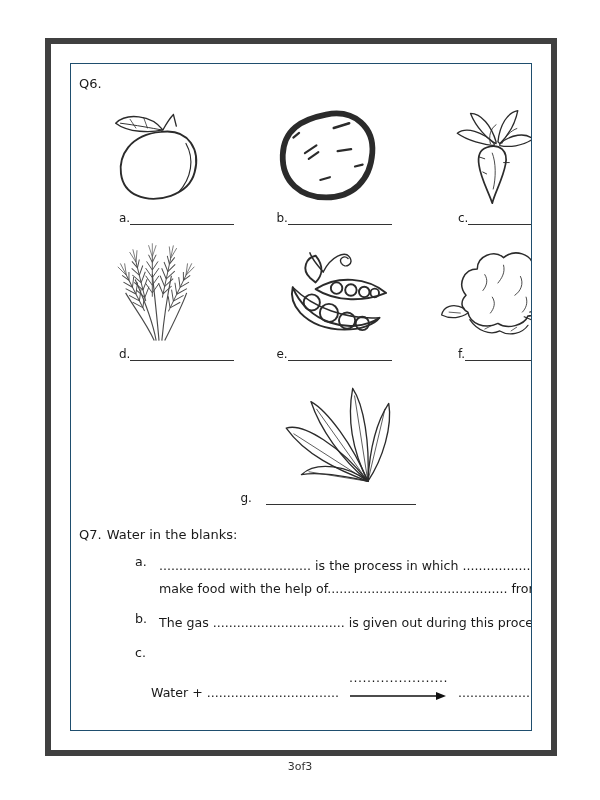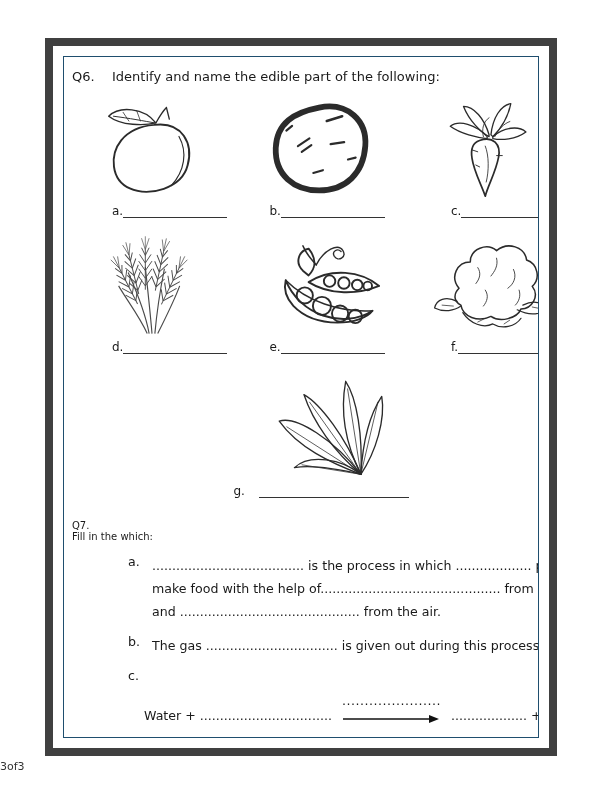--- a/index.html
+++ b/index.html
@@ -3,29 +3,29 @@
 <meta charset="utf-8">
 <style>
   html,body{margin:0;padding:0;}
   body{
     width:600px;height:800px;background:#ffffff;
     font-family:"DejaVu Sans","Liberation Sans",sans-serif;
     color:#1a1a1a;position:relative;overflow:hidden;
   }
   .frame{
     position:absolute;left:45px;top:38px;width:512px;height:718px;
-    border:8px solid #404040;padding:10px;box-sizing:border-box;background:#fff;
+    border:6px solid #404040;padding:19px;box-sizing:border-box;background:#fff;
   }
   .frame-inner{
     width:100%;height:100%;border:1px solid #1f4e6e;box-sizing:border-box;
     padding:8px 8px 0 8px;overflow:hidden;
   }
   .q-head{display:flex;font-size:13px;margin-top:4px;}
   .q-num{width:40px;flex:0 0 auto;}
-  .q7-head{font-size:10px;margin-top:22px;flex-direction:column;}
+  .q7-head{font-size:13px;margin-top:22px;}
   .q7-head .q-num{width:auto;margin-right:5px;}
 
   .img-grid{
     display:grid;grid-template-columns:1fr 1fr 1fr;
     column-gap:6px;row-gap:12px;margin-top:10px;padding:0 4px;
   }
   .cell{display:flex;flex-direction:column;}
   .img-box{height:108px;display:flex;align-items:center;justify-content:center;}
   .img-box svg{display:block;}
   .label-row{display:flex;align-items:flex-end;font-size:12px;margin-top:2px;padding-left:36px;}
@@ -38,33 +38,32 @@
   .q7-item{display:flex;margin-left:56px;margin-bottom:11px;}
   .q7-item .item-label{width:24px;flex:0 0 auto;}
   .q7-item .item-lines div{line-height:23px;white-space:nowrap;}
 
   .equation{margin-left:72px;margin-top:4px;font-size:12.6px;display:flex;align-items:flex-end;}
   .eq-left{white-space:nowrap;padding-bottom:1px;}
   .arrow-stack{display:flex;flex-direction:column;align-items:center;margin:0 10px;}
   .eq-over{line-height:14px;margin-bottom:6px;letter-spacing:0.5px;}
   .eq-right{white-space:nowrap;padding-bottom:1px;}
 
-  .footer{position:absolute;left:0;top:760px;width:600px;font-size:11px;color:#333;}
+  .footer{position:absolute;left:0;top:760px;width:600px;text-align:center;font-size:11px;color:#333;}
 
   .art{stroke:#2b2b2b;fill:none;stroke-linecap:round;stroke-linejoin:round;}
 </style>
 </head>
 <body>
 
 <div class="frame">
   <div class="frame-inner">
 
     <div class="q-head">
       <span class="q-num">Q6.</span>
-      <span>Identify and name the edible part of the following:</span>
     </div>
 
     <div class="img-grid">
 
       <div class="cell">
         <div class="img-box">
           <svg width="118" height="104" viewBox="0 0 120 108">
             <g class="art" stroke-width="2">
               <path d="M62 30 C 92 26 103 50 97 72 C 91 96 57 105 37 96 C 17 87 16 61 28 46 C 38 34 50 31 62 30 Z"></path>
               <path d="M88 42 C 97 58 94 78 80 93" stroke-width="1.2"></path>
@@ -213,31 +212,30 @@
         </div>
         <div class="label-row">
           <span>g.</span>
           <span class="blank"></span>
         </div>
       </div>
     </div>
 
     <div class="q-head q7-head">
       <span class="q-num">Q7.</span>
-      <span>Fill in the which:</span>
+      <span>Water in the blanks:</span>
     </div>
 
     <div class="q7-items">
 
       <div class="q7-item">
         <span class="item-label">a.</span>
         <div class="item-lines">
           <div>...................................... is the process in which ................... plants</div>
           <div>make food with the help of............................................. from the soil</div>
-          <div>and ............................................. from the air.</div>
         </div>
       </div>
 
       <div class="q7-item">
         <span class="item-label">b.</span>
         <div class="item-lines">
           <div>The gas ................................. is given out during this process which we</div>
         </div>
       </div>
 

